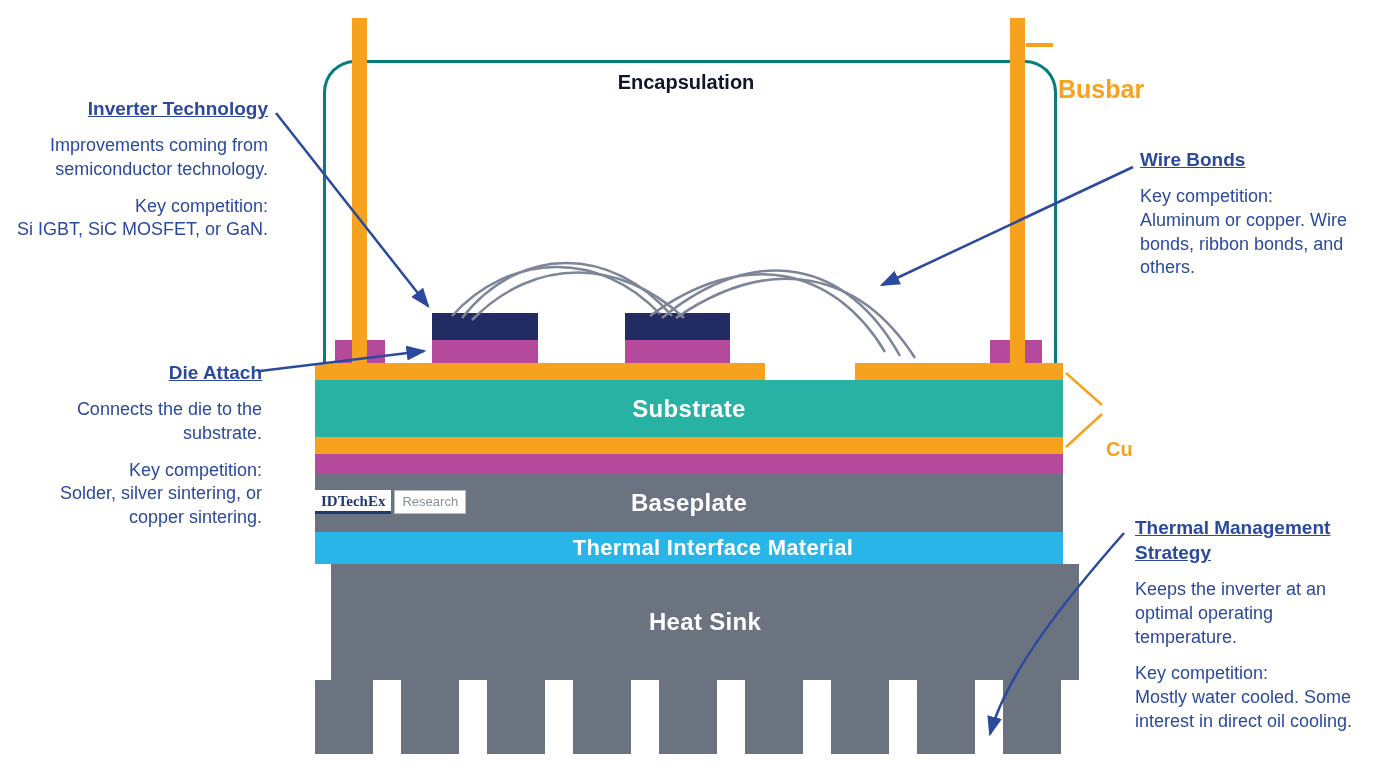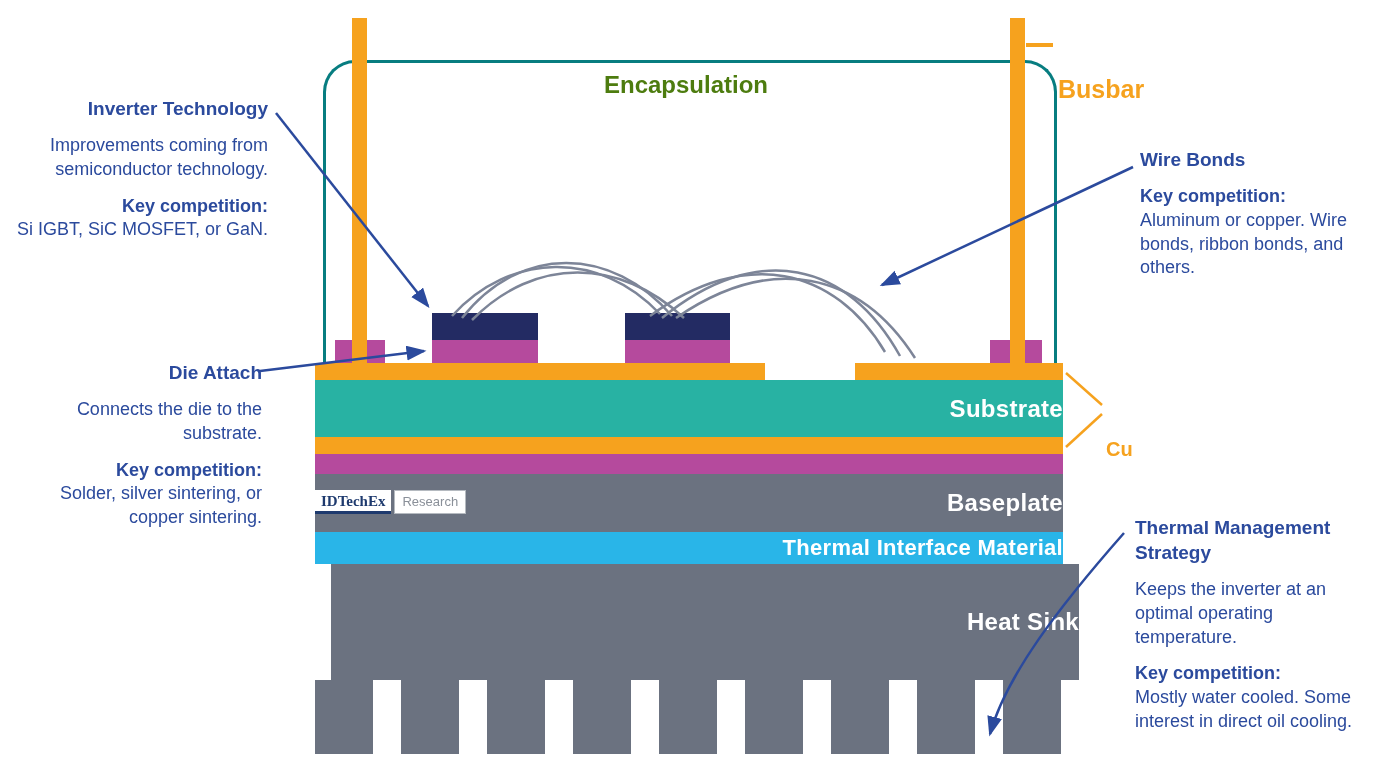--- a/index.html
+++ b/index.html
@@ -9,43 +9,43 @@
 
   
   .encapsulation-outline {
     left:323px; top:60px; width:734px; height:315px;
     border:3px solid #077d80; border-bottom:none;
     border-radius:32px 32px 0 0; z-index:1;
   }
   .busbar { width:15px; top:18px; height:345px; background:#f6a21e; z-index:3; }
   .layer { z-index:2; }
   .layer-label {
-    width:100%; text-align:right; color:#ffffff;
+    width:100%; text-align:center; color:#ffffff;
     font-weight:700; font-size:24px; letter-spacing:0.3px;
   }
   .cu    { background:#f6a21e; }
   .teal  { background:#28b2a3; }
   .mag   { background:#b54a9d; }
   .gray  { background:#6b7280; }
   .cyan  { background:#29b5e8; }
   .navy  { background:#232b63; }
 
   .fins {
     left:315px; top:680px; width:746px; height:74px; z-index:2;
     background:repeating-linear-gradient(to right, #6b7280 0 58px, #ffffff 58px 86px);
   }
 
   
   .note { position:absolute; color:#2b4a9d; font-size:18px; line-height:1.32; z-index:6; }
   .note.right { text-align:right; }
-  .note-title { font-weight:700; font-size:19px; margin-bottom:13px; }
-  .note-key { font-weight:700; margin-top:13px; }
+  .note-title { font-weight:700; font-size:19px; margin-bottom:13px;text-decoration:underline; }
+  .note-key { font-weight:400; margin-top:13px; }
 
   .accent-label { position:absolute; color:#f6a21e; font-weight:700; z-index:6;margin-top:44px; }
-  .encap-label { position:absolute; color:#4d7c0f; font-weight:700; font-size:24px; z-index:6; text-align:center; }
+  .encap-label { position:absolute; color:#0f172a; font-weight:700; font-size:20px; z-index:6; text-align:center; }
 
   
   .logo { left:315px; top:490px; height:24px; display:flex; align-items:stretch; gap:3px; z-index:5; }
   .logo-brand {
     background:#ffffff; color:#1e3a6e; font-weight:700; font-size:15px;
     padding:2px 6px 0 6px; border-bottom:3px solid #1e3a6e; line-height:19px;font-family:Liberation Serif, serif;
   }
   .logo-suffix {
     background:#ffffff; color:#8a9099; font-size:13px; border:1px solid #b5bac0;
     padding:2px 7px; line-height:18px;

